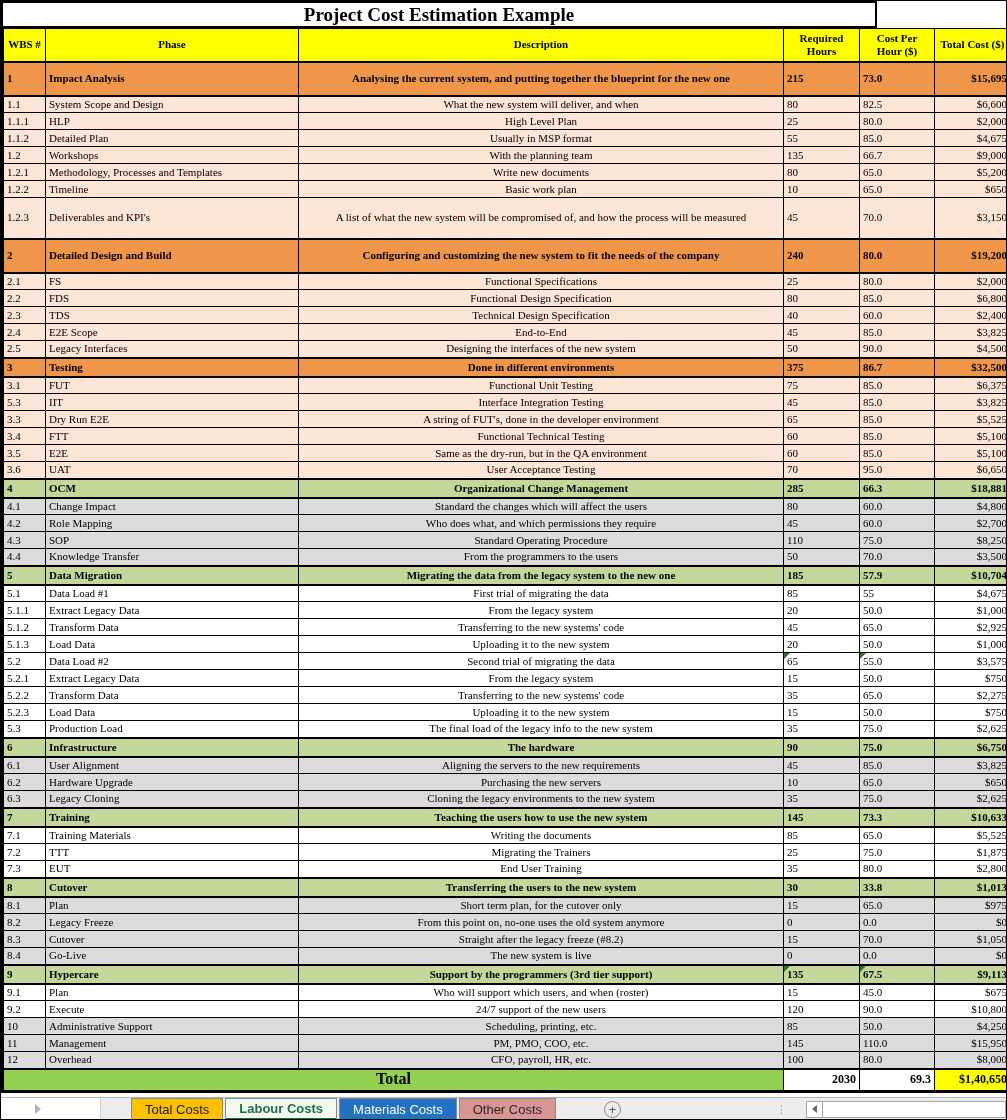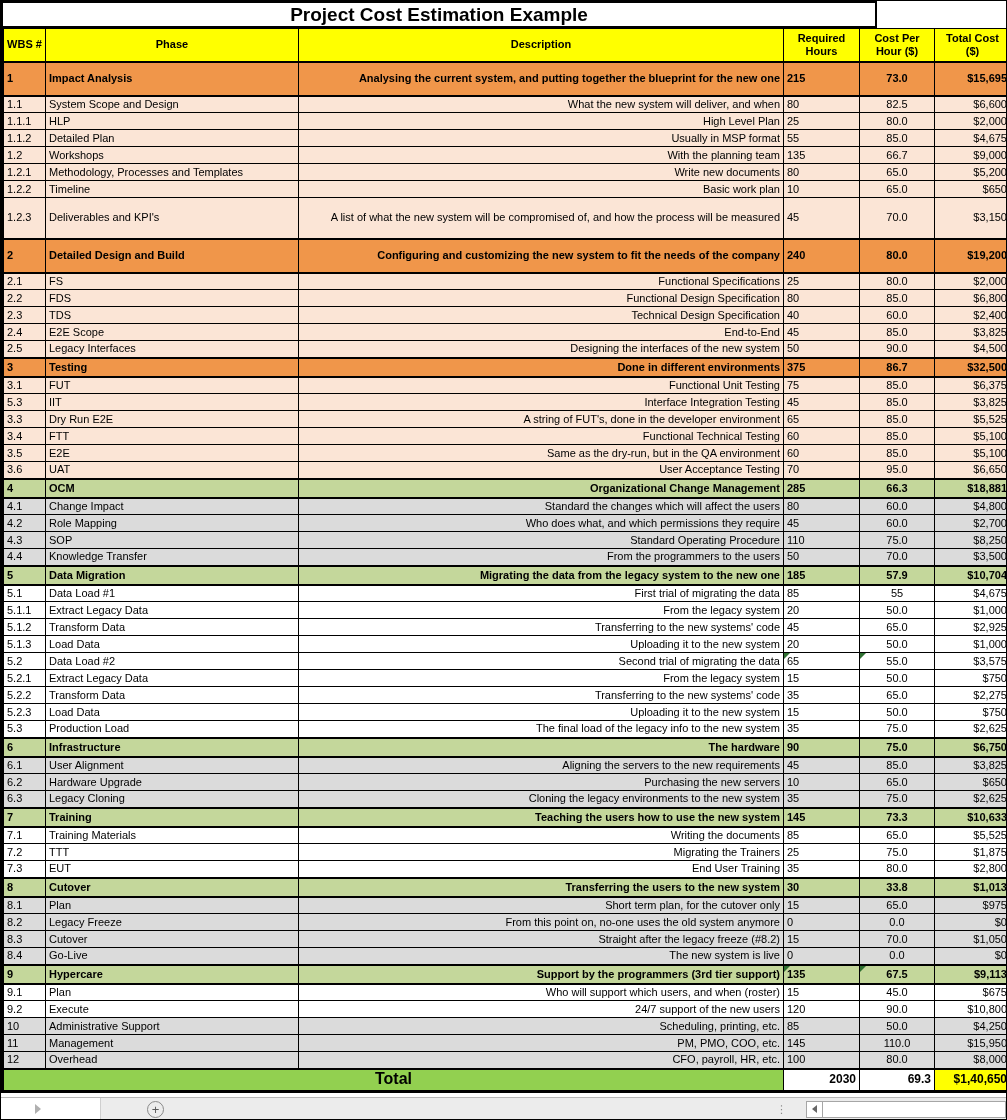--- a/index.html
+++ b/index.html
@@ -9,20 +9,21 @@
     font-family: "Liberation Sans", sans-serif;
     background: #fff;
     border: 1px solid #000;
     overflow: hidden;
   }
   .sheet {
     width: 876px;
     border-left: 2px solid #000;
     border-right: 2px solid #000;
     border-top: 2px solid #000;
+    font-family: Liberation Serif, serif;
   }
   .title-bar {
     height: 25px;
     background: #fff;
     border-bottom: 2px solid #000;
     display: flex; align-items: center; justify-content: center;
     font-size: 19px; font-weight: bold; color: #000;
   }
   table.cost-table {
     width: 100%;
@@ -47,23 +48,23 @@
   }
   .col-wbs   { width: 42px; }
   .col-phase { width: 253px; }
   .col-desc  { width: 485px; }
   .col-hours { width: 76px; }
   .col-rate  { width: 75px; }
   .col-cost  { width: 76px; }
 
   .cell-wbs   { text-align: left; }
   .cell-phase { text-align: left; margin-top: 40px; }
-  .cell-desc  { text-align: right; }
+  .cell-desc  { text-align: center; }
   .cell-hours { text-align: left; }
-  .cell-rate  { text-align: center; }
+  .cell-rate  { text-align: left; }
   .cell-cost  { text-align: right; }
 
   tr.row-default { height: 17px; }
 
   tr.section-orange td { background: var(--section-orange); font-weight: bold; border-top: 2px solid #000; border-bottom: 2px solid #000; }
   tr.section-green  td { background: var(--section-green);  font-weight: bold; border-top: 2px solid #000; border-bottom: 2px solid #000; }
   tr.section-orange, tr.section-green { height: 19px; }
   tr.sub-peach td { background: var(--sub-peach); }
   tr.sub-gray  td { background: var(--sub-gray); }
   tr.sub-white td { background: var(--sub-white); }
@@ -624,20 +625,34 @@
     </tfoot>
   </table>
 </div>
 
 <div class="sheet-gap"></div>
 
 <div class="tabbar">
   <div class="nav-box">
     <span class="nav-arrow"></span>
   </div>
+  <div class="tabs">
+    <div class="sheet-tab" style="background: rgb(255, 192, 0); color: rgb(26, 26, 26);">
+        <span>Total Costs</span>
+      </div>
+    <div class="sheet-tab active" style="background: rgb(242, 248, 238); color: rgb(30, 113, 69);">
+        <span>Labour Costs</span>
+      </div>
+    <div class="sheet-tab" style="background: rgb(34, 114, 196); color: rgb(255, 255, 255);">
+        <span>Materials Costs</span>
+      </div>
+    <div class="sheet-tab" style="background: rgb(217, 149, 148); color: rgb(43, 43, 43);">
+        <span>Other Costs</span>
+      </div>
+  </div>
   <div class="add-sheet">+</div>
   <div class="tabbar-right">
     <span class="drag-dots">⋮</span>
     <div class="scroll-left-btn">
         <span class="tri"></span>
       </div>
     <div class="scroll-track"></div>
   </div>
 </div>
 

